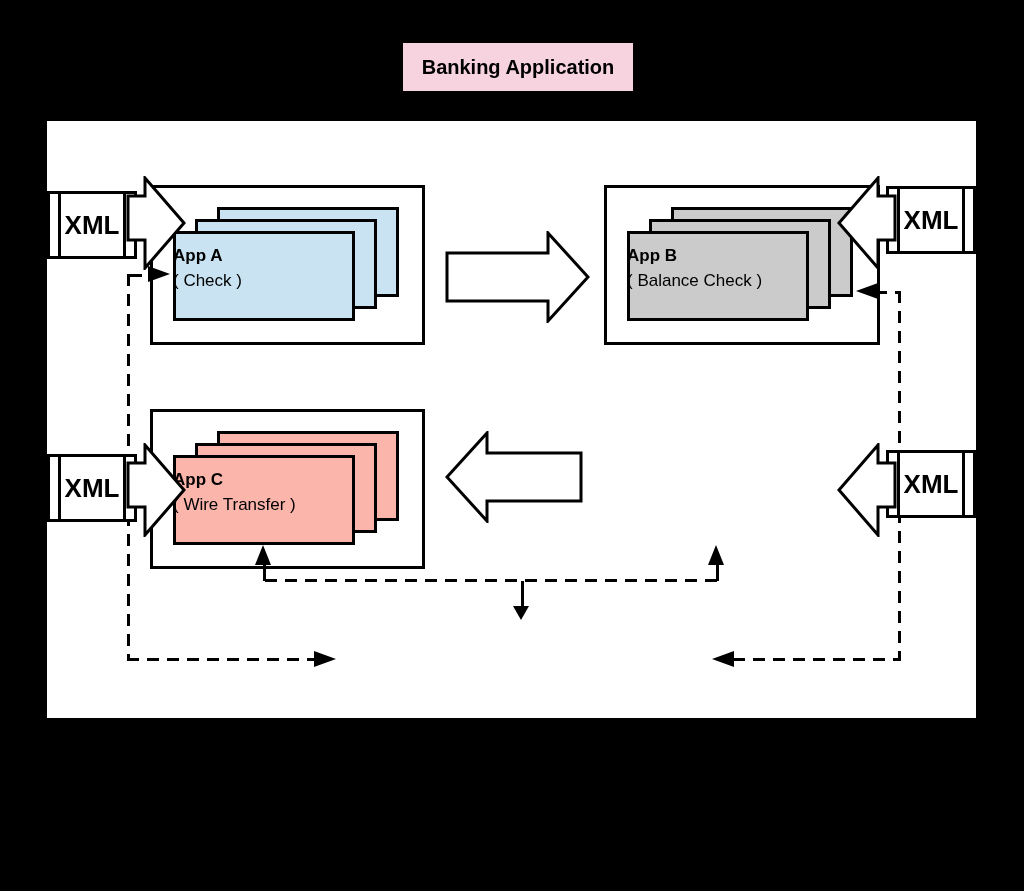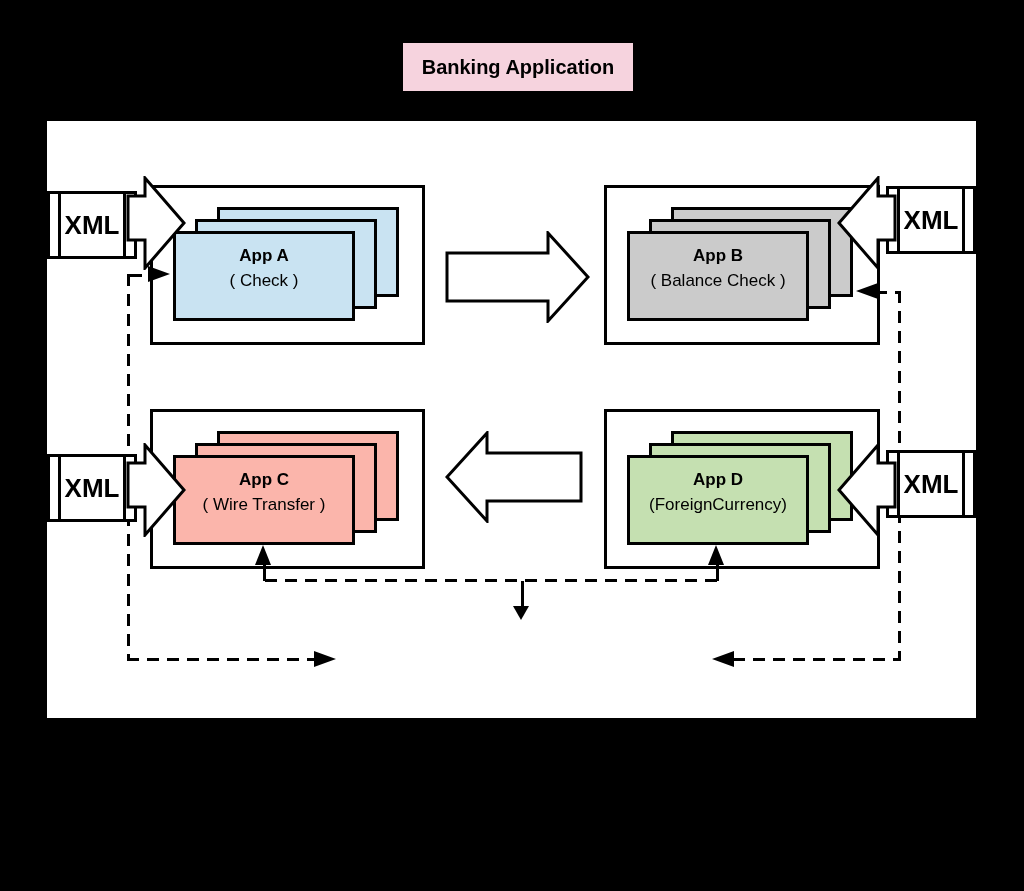--- a/index.html
+++ b/index.html
@@ -18,21 +18,21 @@
   .g-a{left:103px;top:64px;width:275px;height:160px;}
   .g-b{left:557px;top:64px;width:276px;height:160px;}
   .g-c{left:103px;top:288px;width:275px;height:160px;}
   .g-d{left:557px;top:288px;width:276px;height:160px;}
 
   .card{position:absolute;width:182px;height:90px;border:3px solid #000;box-sizing:border-box;z-index:3;}
   .card.back{left:64px;top:19px;}
   .card.mid{left:42px;top:31px;}
   .card.front{left:20px;top:43px;}
   .card-text{position:absolute;left:20px;top:43px;width:182px;height:73px;z-index:4;
-        display:flex;flex-direction:column;align-items:center;justify-content:center;
+        display:flex;flex-direction:column;align-items:flex-start;justify-content:center;
         font-size:17px;line-height:25px;text-align:center;}
   .card-text .nm{font-weight:bold;}
 
   
   .xmlbox{position:absolute;width:90px;height:68px;background:#fff;border:3px solid #000;
         box-sizing:border-box;z-index:5;display:flex;align-items:center;justify-content:center;
         font-size:26px;font-weight:bold;}
   .xmlbox::before,.xmlbox::after{content:"";position:absolute;top:0;bottom:0;width:3px;background:#000;}
   .xmlbox::before{left:8px;} .xmlbox::after{right:8px;}
   .x-tl{left:0;top:70px;} .x-tr{left:839px;top:65px;}
@@ -129,29 +129,20 @@
     <div class="group g-b">
       <div class="card back" style="background-color: rgb(203, 203, 203);"></div>
       <div class="card mid" style="background-color: rgb(203, 203, 203);"></div>
       <div class="card front" style="background-color: rgb(203, 203, 203);"></div>
       <div class="card-text">
         <span class="nm">App B</span>
         <span>( Balance Check )</span>
       </div>
     </div>
 
-    <div class="group g-d">
-      <div class="card back" style="background-color: rgb(197, 224, 177);"></div>
-      <div class="card mid" style="background-color: rgb(197, 224, 177);"></div>
-      <div class="card front" style="background-color: rgb(197, 224, 177);"></div>
-      <div class="card-text">
-        <span class="nm">App D</span>
-        <span>(ForeignCurrency)</span>
-      </div>
-    </div>
 
     <div class="xmlbox x-tl">XML</div>
     <div class="xmlbox x-tr">XML</div>
     <div class="xmlbox x-bl">XML</div>
     <div class="xmlbox x-br">XML</div>
 
     <svg class="blockarrow ba-tl" width="60" height="94">
       <polygon points="2,20 19,20 19,2 58,47 19,92 19,64 2,64" fill="#fff" stroke="#000" stroke-width="3"></polygon>
     </svg>
     <svg class="blockarrow ba-bl" width="60" height="94">

